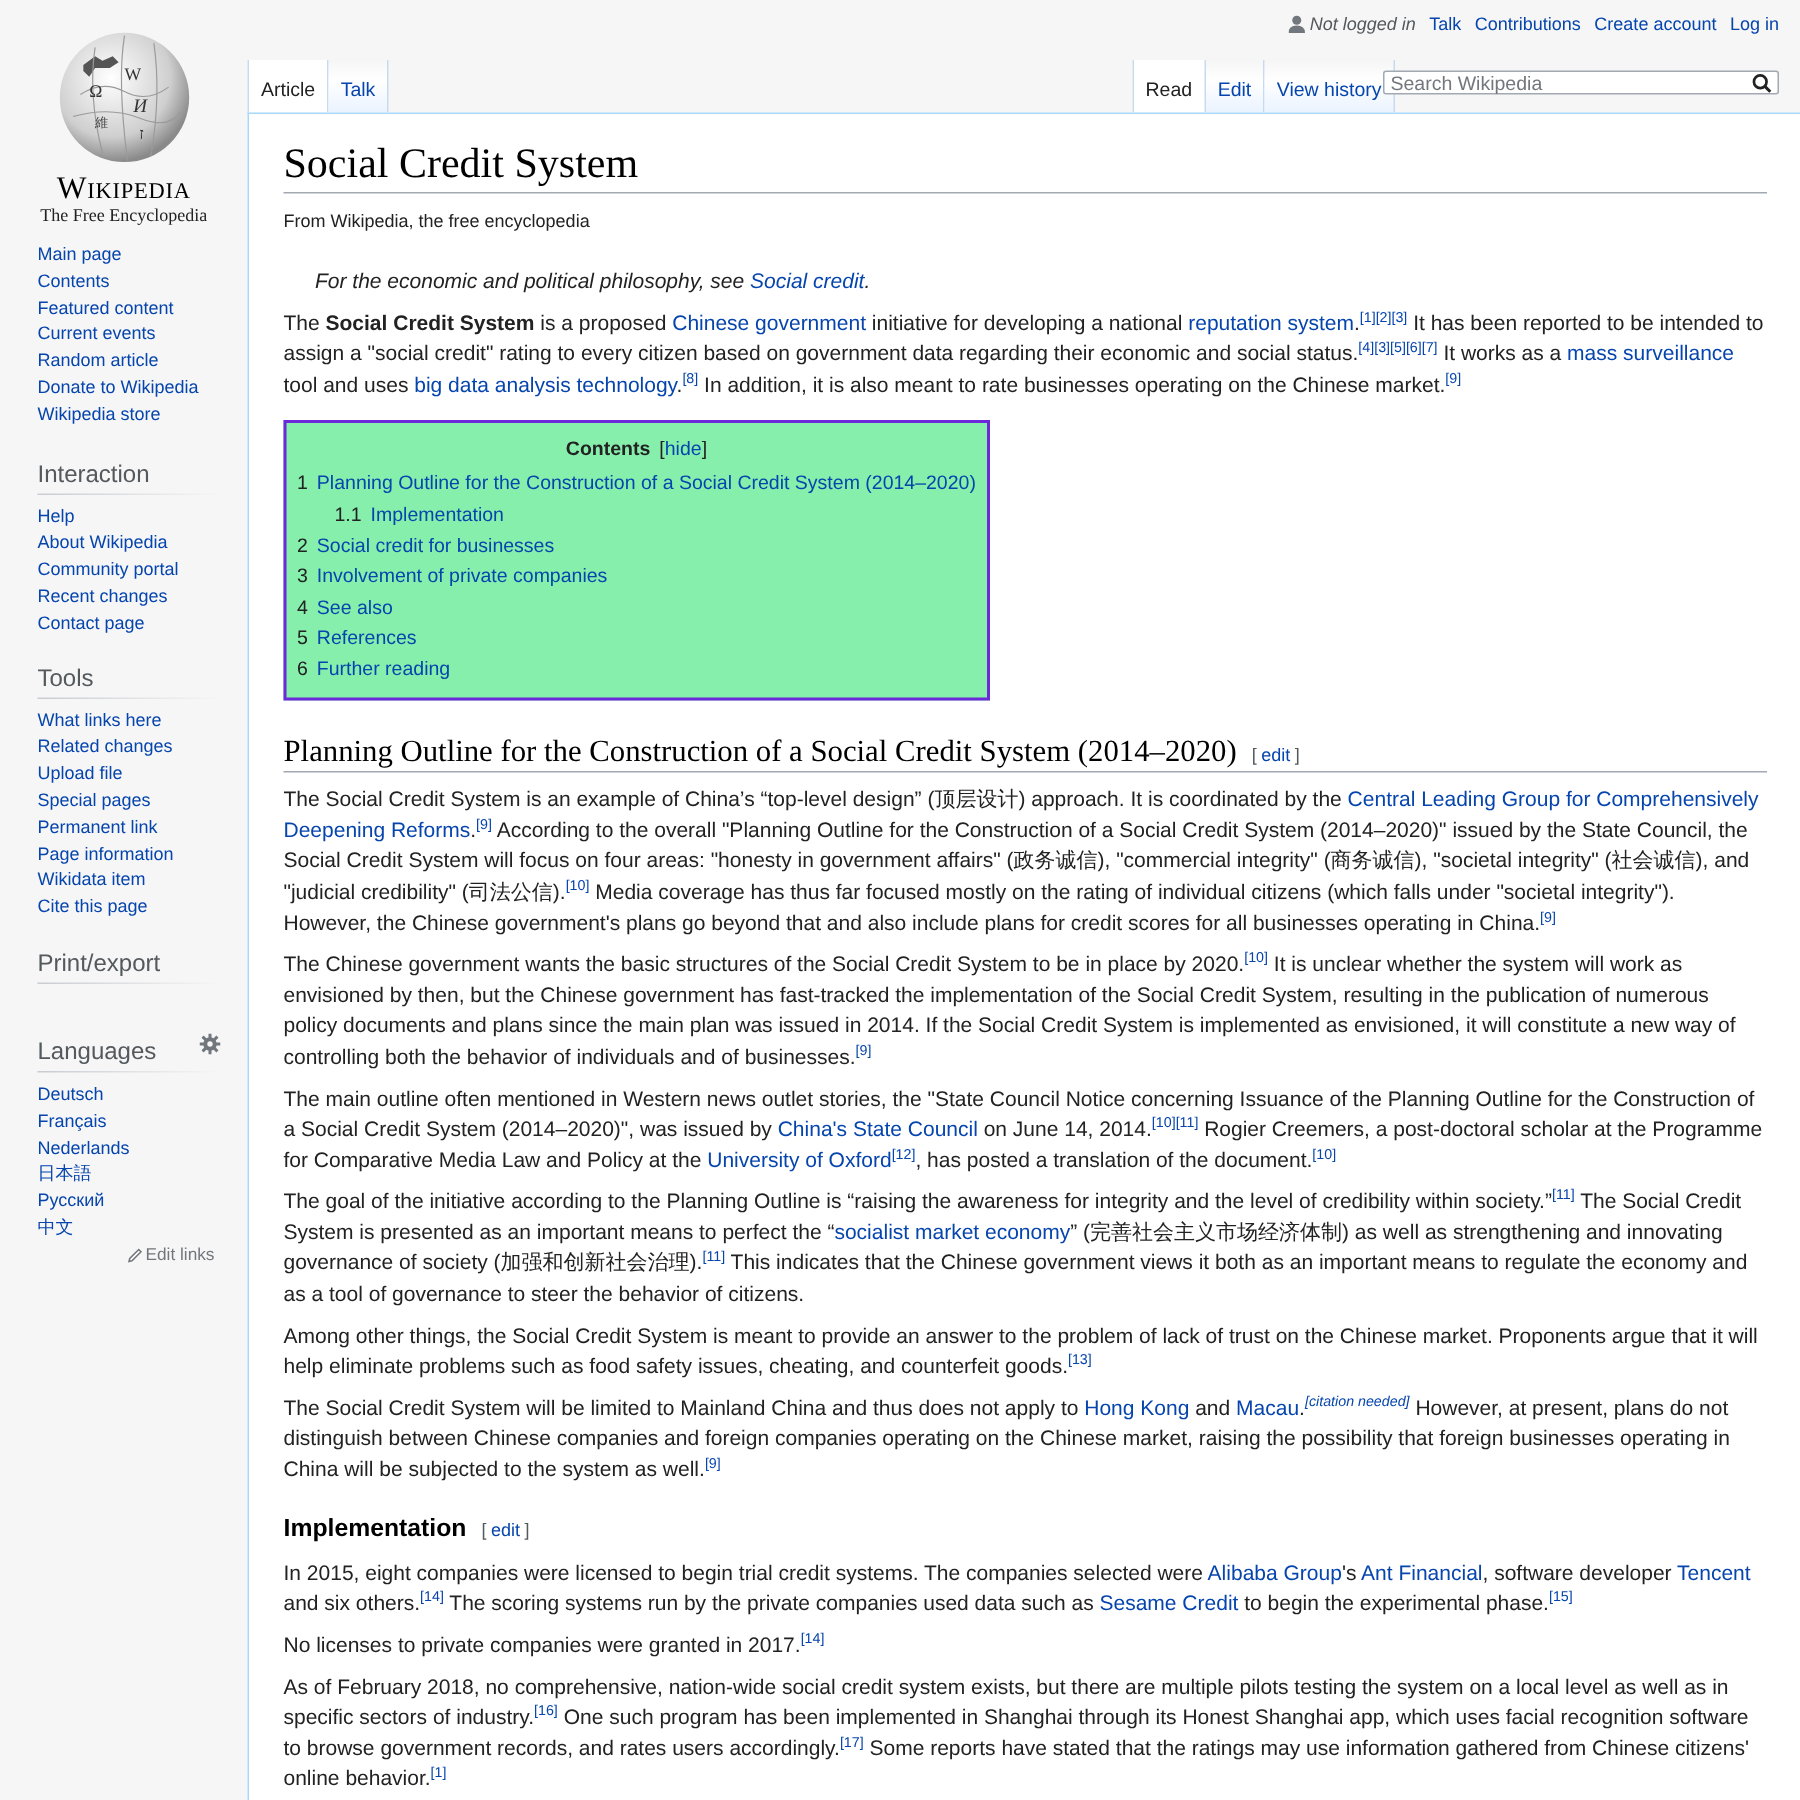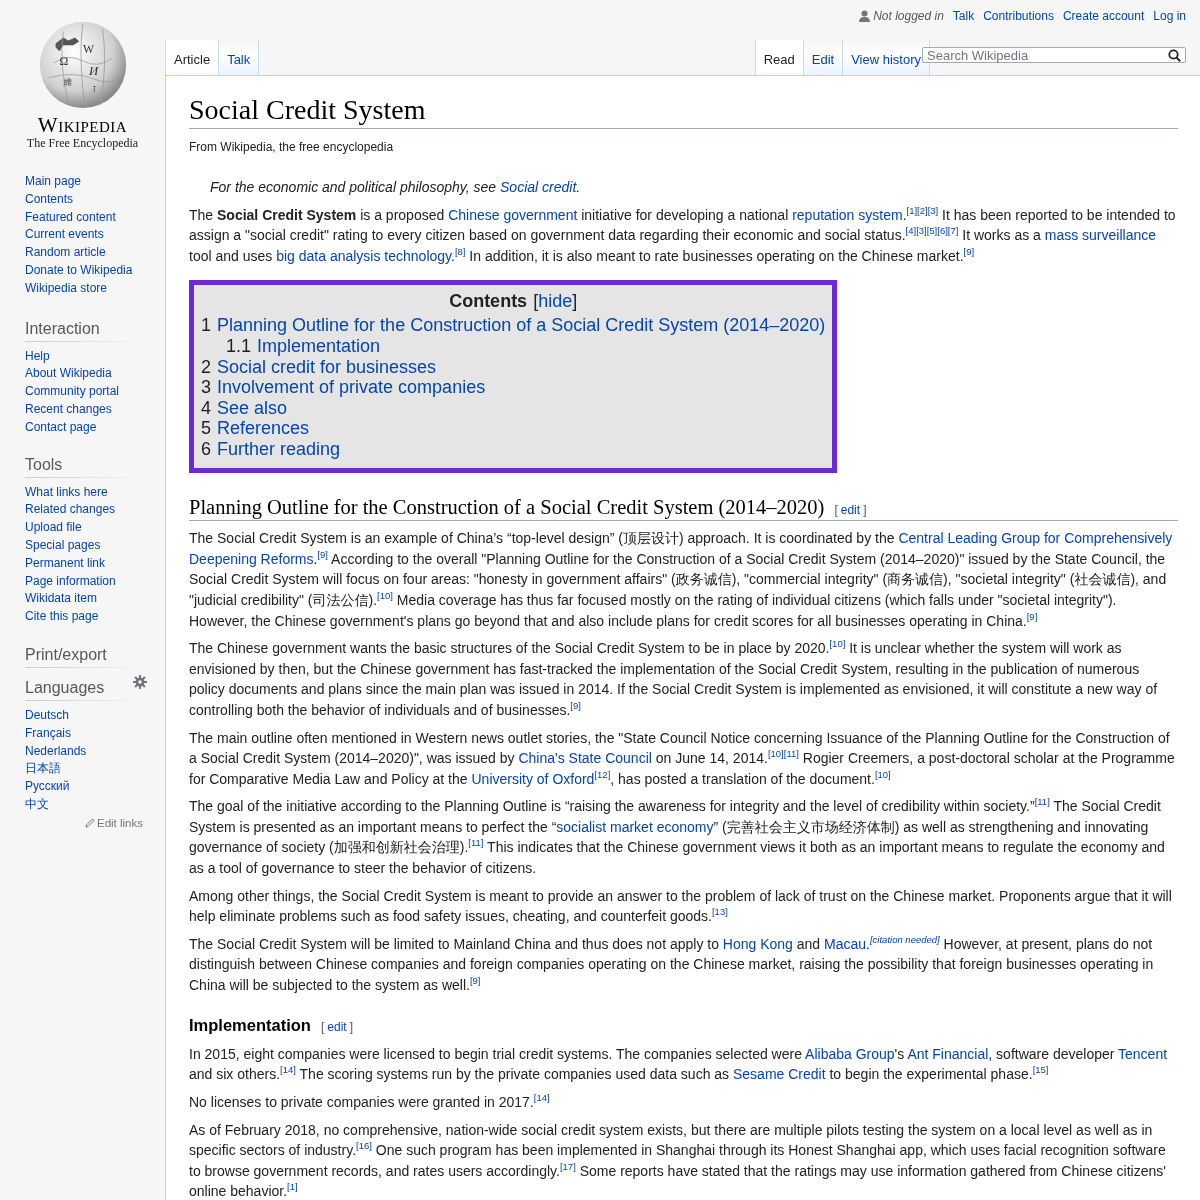--- a/index.html
+++ b/index.html
@@ -74,26 +74,26 @@
   .portal h3 {
     font-size: 16px; font-weight: normal; color: #54595d; margin: 0;
     padding: 4px 0 4px 0; border-bottom: 1px solid #c8ccd1;
     background: linear-gradient(to right, #c8ccd1, #f6f6f6);
     background-size: 100% 1px; background-repeat: no-repeat; background-position: bottom;
     border-bottom: none;
     position: relative;
   }
   .portal ul { list-style: none; margin: 0; padding: 0; }
   .portal li { line-height: 17.8px; white-space: nowrap; }
-  #p-nav { margin-top: 13px; }
+  #p-nav { margin-top: 1px; }
   #p-nav ul { padding-top: 0; }
   #p-interaction { margin-top: 18px; }
   #p-tools { margin-top: 15px; }
   #p-print { margin-top: 16px; }
-  #p-lang { margin-top: 7px; }
+  #p-lang { margin-top: 33px; }
   .portal .body { padding-top: 6px; }
   .gear { position: absolute; right: 0; top: 0px; }
   .editlinks { text-align: right; color: #72777d; font-size: 11.5px; margin-top: 3px; display: flex; justify-content: flex-end; align-items: center; gap: 2px; padding-right: 4px; }
   
   #content {
     position: absolute; left: 165px; top: 75px; right: 0; bottom: 0;
     background: #fff; border: 1px solid #a7d7f9; border-right: 0; border-bottom: 0;
     padding: 16px 22px 0 23px;
     font-size: 14px; line-height: 20.6px;
   }
@@ -101,22 +101,22 @@
     font-family: "Liberation Serif", "DejaVu Serif", serif; font-weight: normal;
     font-size: 28px; line-height: 1.3; margin: 0 0 4px 0; padding-bottom: 0;
     border-bottom: 1px solid #a2a9b1; color: #000;
   }
   .sitesub { font-size: 12px; margin-top: 8px; color: #222; }
   .hatnote { font-style: italic; padding-left: 21px; margin: 19px 0 6px 0; }
   p { margin: 7px 0 7px 0; }
   sup { font-size: 9.5px; line-height: 1; vertical-align: super; }
   sup a { color: #0645ad; }
   #toc {
-    border: 5px solid #6d28d9; background: #e5e5e5; display: inline-block;
-    padding: 7px 7px 8px 7px; font-size: 18px; margin: 7px 0 10px 0;
+    border: 2px solid #6d28d9; background: #86efac; display: inline-block;
+    padding: 7px 7px 8px 7px; font-size: 13px; margin: 7px 0 10px 0;
   }
   #toc .toctitle { text-align: center; font-weight: bold; line-height: 19px; margin-bottom: 4px; }
   #toc .toctitle .hide { font-weight: normal; margin-left: 6px; }
   #toc ul { list-style: none; margin: 0; padding: 0; }
   #toc li { line-height: 20.6px; }
   #toc li.lv2 { padding-left: 25px; }
   #toc .num { color: #222; padding-right: 6px; }
   h2 {
     font-family: "Liberation Serif", "DejaVu Serif", serif; font-weight: normal;
     font-size: 20.5px; line-height: 1.3; margin: 11px 0 4px 0; padding-bottom: 0;

